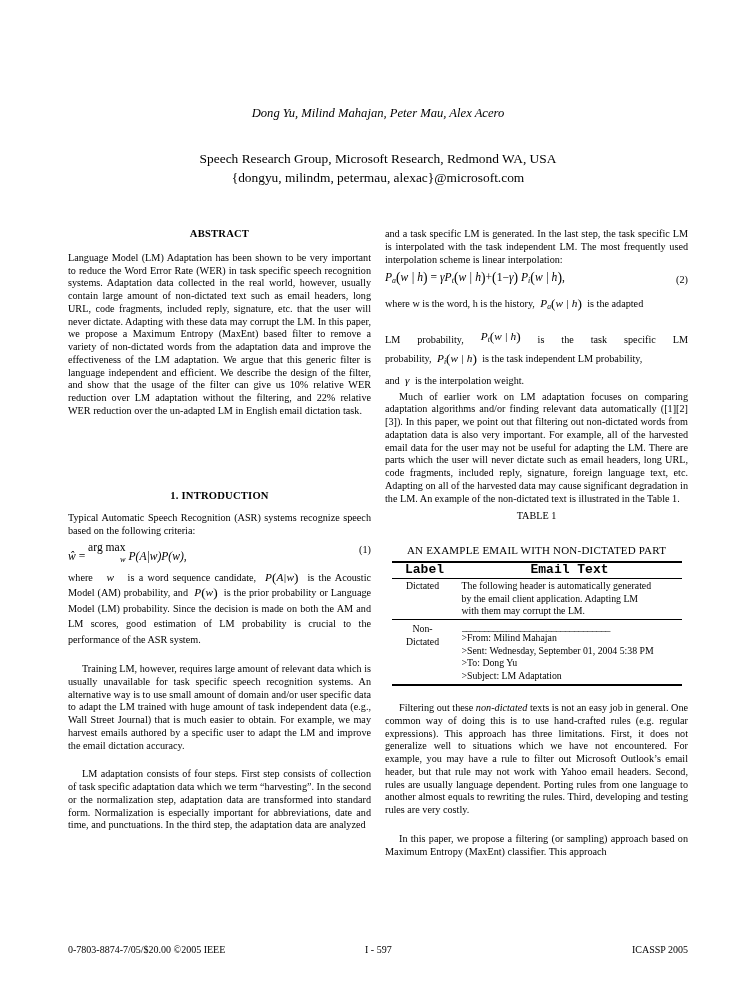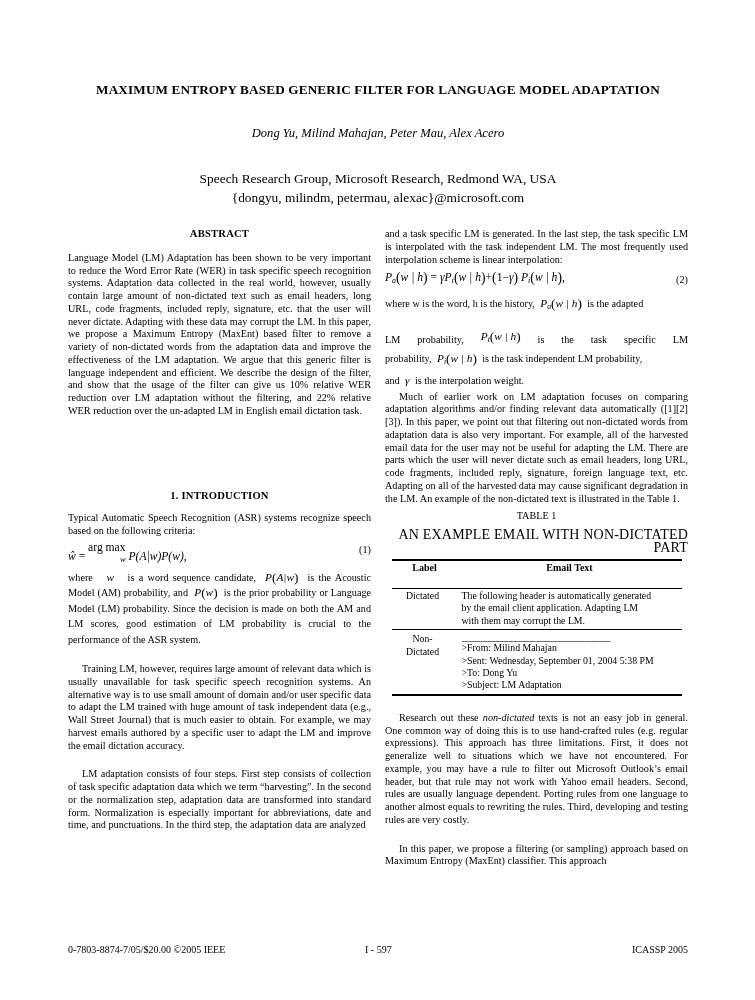--- a/index.html
+++ b/index.html
@@ -141,39 +141,40 @@
     margin: 3px 0;
   }
 
   
   .table-caption-num {
     text-align: center;
     font-size: 10.2px;
     margin-top: 5px;
   }
   .table-caption-title {
-    text-align: right;
-    font-size: 14px;
-    margin: 6px 0 4px 0;
+    text-align: center;
+    font-size: 11px;
+    margin: 21px 0 4px 0;
     font-variant: small-caps;
     letter-spacing: 0.2px;
   }
   table.email-table {
     width: 290px;
     margin: 0 auto;
     border-collapse: collapse;
     font-size: 9.8px;
     line-height: 12.4px;
   }
   table.email-table .rule-top td { border-top: 2.2px solid #000; height: 0; padding: 0; font-size: 0; }
   table.email-table th {
     font-weight: bold;
-    font-size: 10px;
-    padding: 1px 0 14px 0;
+    font-size: 13px;
+    padding: 1px 0 2px 0;
     border-bottom: 1.1px solid #000;
+    font-family: Liberation Mono, monospace;
   }
   table.email-table th.c-label { width: 62px; text-align: center; }
   table.email-table th.c-text  { text-align: center; }
   table.email-table td {
     vertical-align: top;
     padding: 1px 0 2px 0;
   }
   table.email-table td.c-label {
     width: 62px;
     text-align: center;
@@ -204,21 +205,20 @@
   .footer .f-center { position: absolute; left: 297px; top: 0; white-space: nowrap; }
   .footer .f-right  { position: absolute; right: 0;  top: 0; white-space: nowrap; }
   .italic { font-style: italic; }
 </style>
 </head>
 <body>
 
 <div class="page">
 
   <div class="header">
-    <div class="paper-title">MAXIMUM ENTROPY BASED GENERIC FILTER FOR LANGUAGE MODEL ADAPTATION</div>
     <div class="authors">Dong Yu, Milind Mahajan, Peter Mau, Alex Acero</div>
     <div class="affiliation">Speech Research Group, Microsoft Research, Redmond WA, USA</div>
     <div class="email">{dongyu, milindm, petermau, alexac}@microsoft.com</div>
   </div>
 
   <div class="col col-left">
 
     <div class="sec-head">ABSTRACT</div>
     <p>Language Model (LM) Adaptation has been shown to be very important to reduce the Word Error Rate (WER) in task specific speech recognition systems. Adaptation data collected in the real world, however, usually contain large amount of non-dictated text such as email headers, long URL, code fragments, included reply, signature, etc. that the user will never dictate. Adapting with these data may corrupt the LM. In this paper, we propose a Maximum Entropy (MaxEnt) based filter to remove a variety of non-dictated words from the adaptation data and improve the effectiveness of the LM adaptation. We argue that this generic filter is language independent and efficient. We describe the design of the filter, and show that the usage of the filter can give us 10% relative WER reduction over LM adaptation without the filtering, and 22% relative WER reduction over the un-adapted LM in English email dictation task.</p>
 
@@ -332,21 +332,21 @@
             <span style="display:block;">&gt;Subject: LM Adaptation</span>
           </td>
         </tr>
         <tr class="bottom-rule">
             <td colspan="2"></td>
           </tr>
       </tbody>
     </table>
 
     <p class="indent para-after-table">
-      <span>Research out these</span>
+      <span>Filtering out these</span>
       <span class="italic">non-dictated</span>
       <span>texts is not an easy job in general. One common way of doing this is to use hand-crafted rules (e.g. regular expressions). This approach has three limitations. First, it does not generalize well to situations which we have not encountered. For example, you may have a rule to filter out Microsoft Outlook’s email header, but that rule may not work with Yahoo email headers. Second, rules are usually language dependent. Porting rules from one language to another almost equals to rewriting the rules. Third, developing and testing rules are very costly.</span>
     </p>
 
     <p class="indent">In this paper, we propose a filtering (or sampling) approach based on Maximum Entropy (MaxEnt) classifier. This approach</p>
   </div>
 
   <div class="footer">
     <span class="f-left">0-7803-8874-7/05/$20.00 ©2005 IEEE</span>
     <span class="f-center">I - 597</span>

